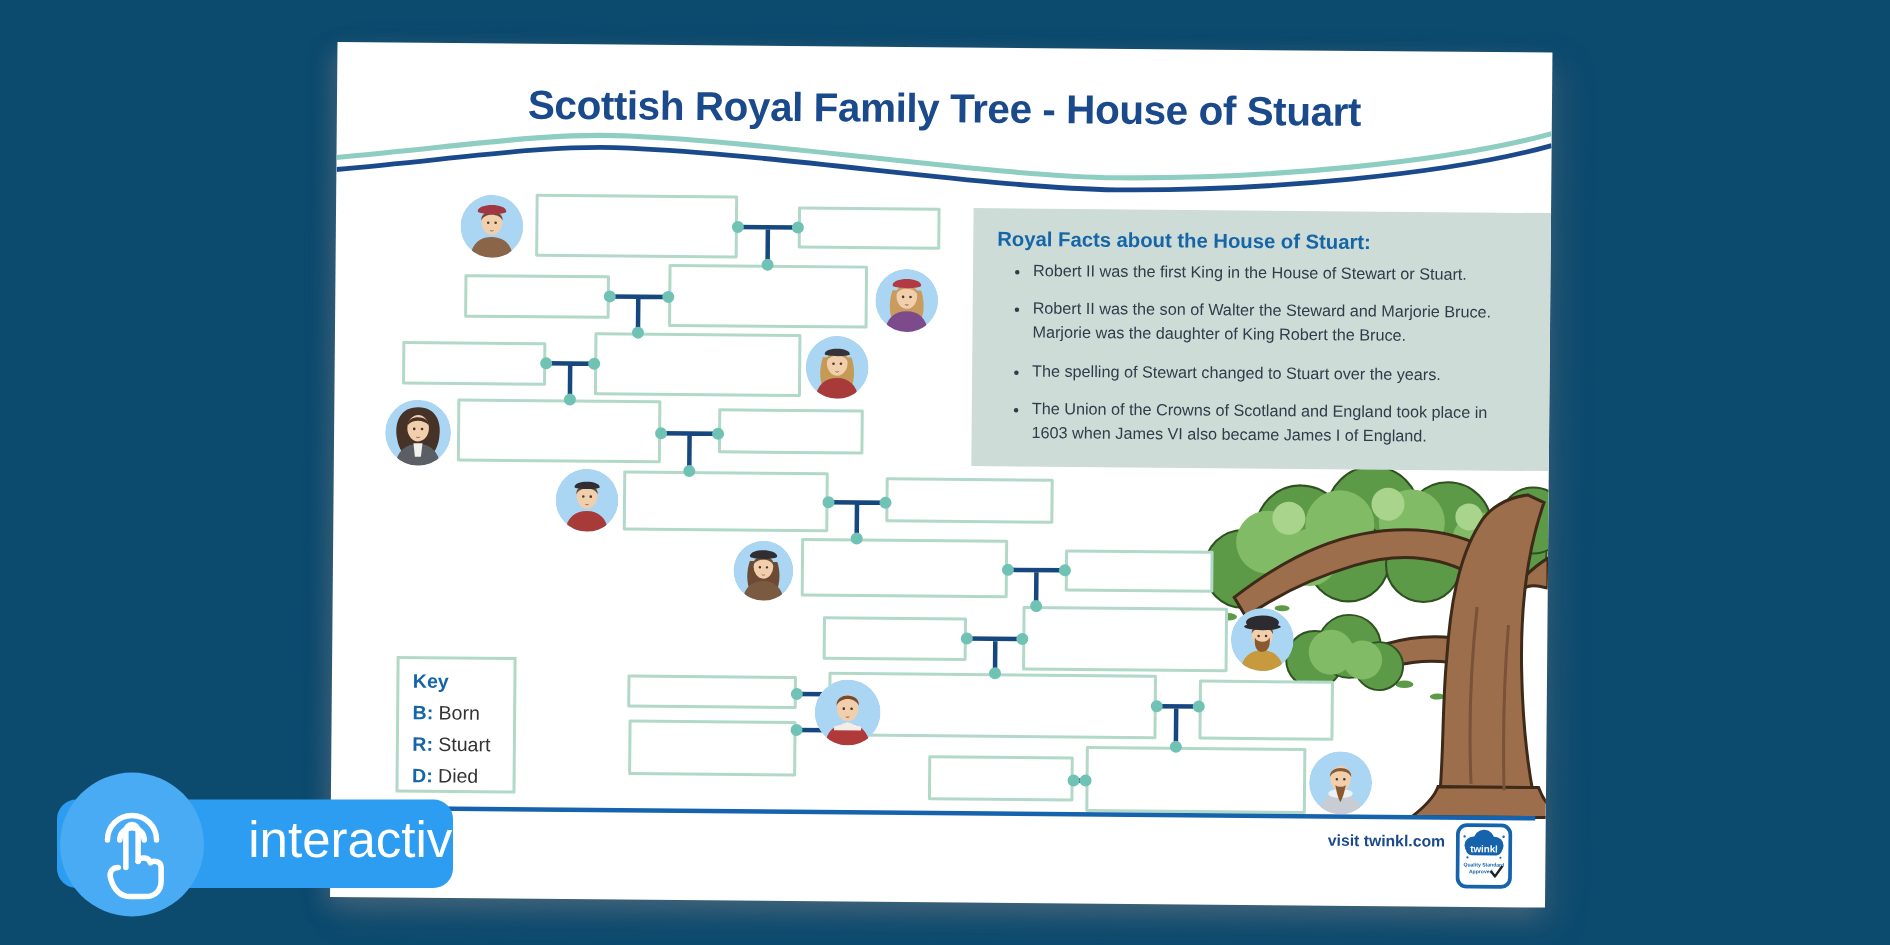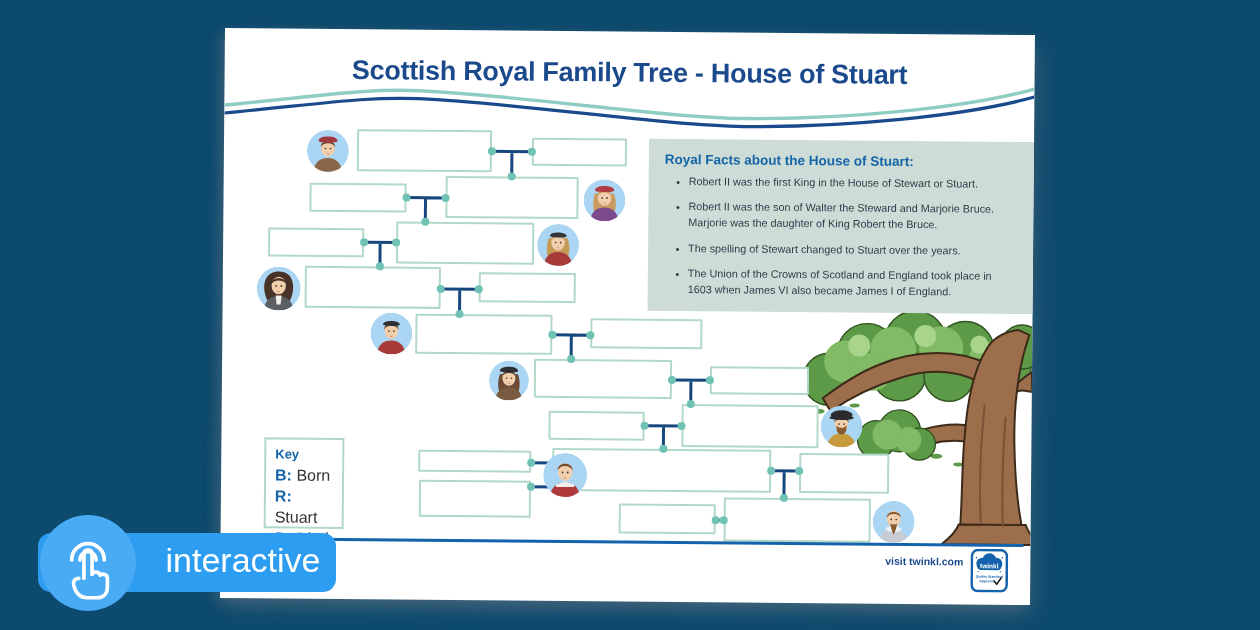--- a/index.html
+++ b/index.html
@@ -30,30 +30,30 @@
 
   .portrait{position:absolute;border-radius:50%;overflow:hidden;z-index:4;}
   .portrait svg{display:block;width:100%;height:100%;}
 
   .tree-art{position:absolute;left:545px;top:270px;width:265px;height:245px;z-index:1;pointer-events:none;}
 
   
   .key{position:absolute;left:43px;top:409px;width:80px;height:91px;background:#fff;
         border:2px solid #b2d9c8;box-sizing:border-box;padding:7px 9px;z-index:2;}
   .key-title{font-size:13px;font-weight:bold;color:#1565a8;margin-bottom:3px;}
-  .key-row{font-size:16px;line-height:21px;color:#333;}
+  .key-row{font-size:13px;line-height:21px;color:#333;}
   .key-row .abbr{font-weight:bold;color:#1565a8;}
 
   
   .footer-line{position:absolute;left:8px;top:509px;width:795px;height:3px;background:#1563ac;z-index:2;}
   .visit{position:absolute;right:67px;top:521px;font-size:10.5px;font-weight:bold;color:#1b4a8c;z-index:5;text-align:right;}
   .logo{position:absolute;left:750px;top:514px;width:38px;height:44px;z-index:5;}
 
   
-  .badge{position:absolute;left:38px;top:533px;width:298px;height:59px;background:#2d9df1;
+  .badge{position:absolute;left:38px;top:533px;width:264px;height:59px;background:#2d9df1;
         border-radius:13px;z-index:10;}
   .badge-label{position:absolute;left:120px;top:8px;width:170px;text-align:center;
         color:#ffffff;font-size:34px;font-weight:400;}
   .badge-circle{position:absolute;left:2px;top:-18px;width:96px;height:96px;background:#49abf3;
         border-radius:50%;}
   .badge-circle svg{display:block;width:100%;height:100%;}
 </style>
 </head>
 <body>
 

